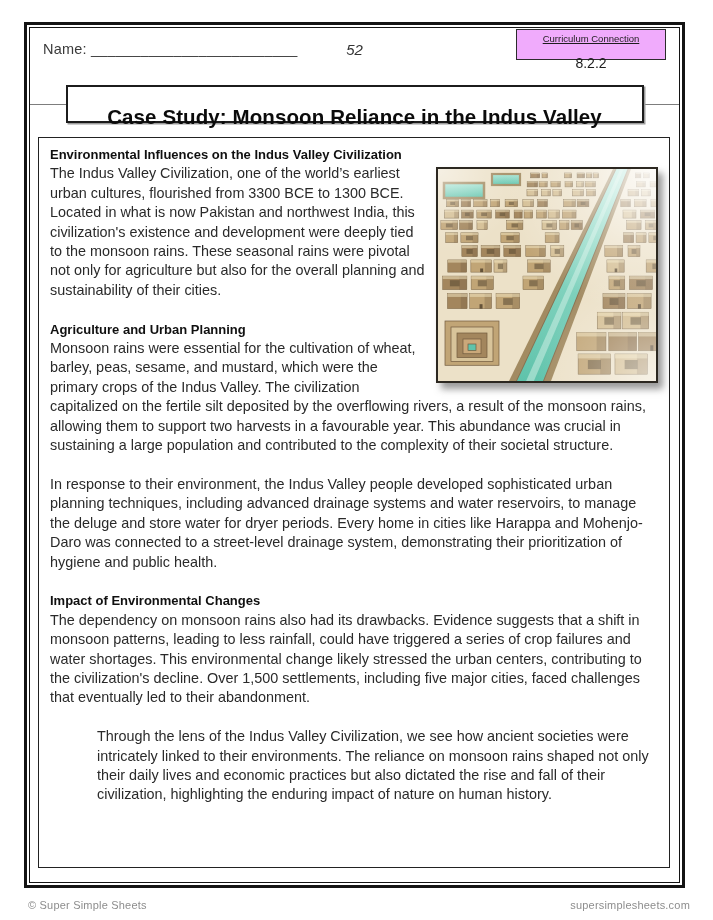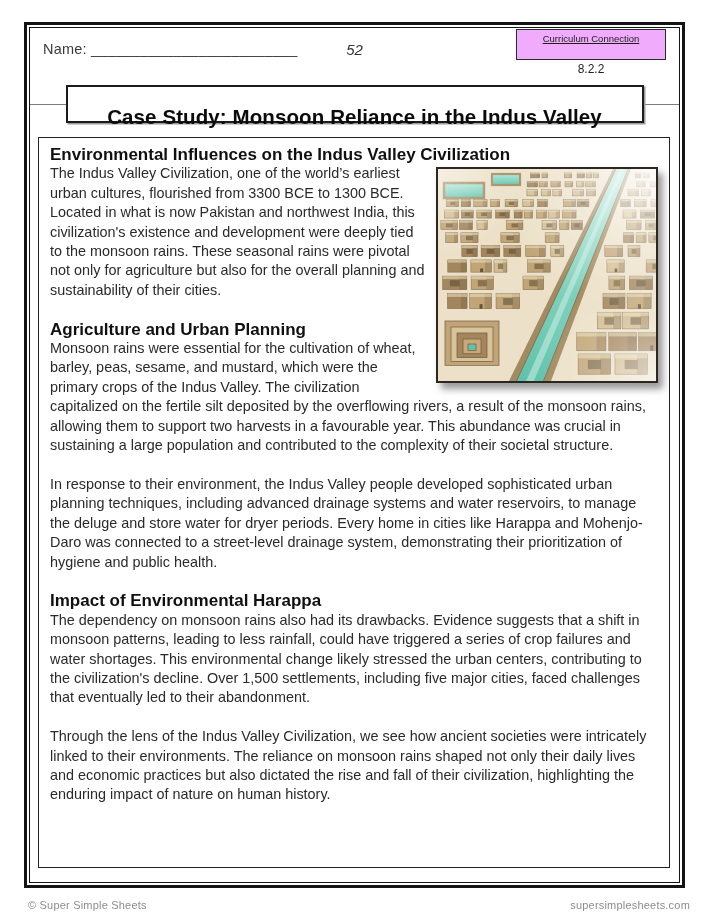--- a/index.html
+++ b/index.html
@@ -19,39 +19,39 @@
   
   .header-row { position:relative; height:48px; }
   .name { position:absolute; left:13px; top:13px; font-size:14.5px; color:#3a3a3a; letter-spacing:.2px; }
   .name-blank { color:#3a3a3a;text-align:right; }
   .page-num { position:absolute; left:0; right:0; top:13px; text-align:center; font-size:15px; color:#333;font-style:italic; }
   .curr-box {
     position:absolute; top:1px; right:13px; width:150px; height:31px;
     background:#f0abfc; border:1.4px solid #2c2c2c; text-align:center; padding-top:3px;
   }
   .curr-title { font-size:9.5px; color:#1d1d1d; text-decoration:underline; }
-  .curr-code  { font-size:12px; color:#1d1d1d; margin-top:18px; }
+  .curr-code  { font-size:14px; color:#1d1d1d; margin-top:11px; }
   
   .title-band { position:relative; height:40px; margin-top:9px; }
   .title-line { position:absolute; left:0; right:0; top:19px; border-top:1.5px solid #7d7d7d; }
   .title-box {
     position:absolute; left:50%; transform:translateX(-50%); top:0;
     width:578px; height:38px; background:#fff; border:2px solid #1c1c1c;
     box-shadow:1.5px 1.5px 0 #9c9c9c;
     display:flex; align-items:center; justify-content:center;
   }
   .title-text { font-size:20.5px; font-weight:bold; color:#0b0b0b; letter-spacing:.1px; white-space:nowrap;margin-top:25px; }
   
   .content-box {
     position:absolute; left:8px; right:9px; top:109px; bottom:14px;
     border:1.5px solid #222; padding:7px 11px 8px; overflow:hidden; background:#fff;
   }
-  .content-box h3 { margin:0; font-size:17px; line-height:19.4px; font-weight:bold; color:#101010; }
+  .content-box h3 { margin:0; font-size:13px; line-height:19.4px; font-weight:bold; color:#101010; }
   .content-box p  { margin:0 0 19.4px; font-size:14.4px; line-height:19.4px; color:#2a2a2a; }
-  .content-box p.last { margin-bottom:0; }
+  .content-box p.last { margin-bottom:0;margin-left:47px; }
   figure.city {
     float:right; width:222px; height:216px; margin:3px 0 6px 11px; padding:0;
     border:2px solid #2c2821; background:#ece1c8;
     box-shadow:5px 6px 7px rgba(70,70,70,.55);
   }
   figure.city svg { display:block; }
   
   .footer {
     position:absolute; left:28px; right:23px; top:899px;
     display:flex; justify-content:space-between;
@@ -440,21 +440,21 @@
               <rect x="0" y="0" width="218" height="212" fill="url(#f2)"></rect>
               <rect x="0" y="0" width="218" height="212" fill="url(#f3)"></rect>
             </svg>
         </figure>
         <p>The Indus Valley Civilization, one of the world’s earliest urban cultures, flourished from 3300 BCE to 1300 BCE. Located in what is now Pakistan and northwest India, this civilization's existence and development were deeply tied to the monsoon rains. These seasonal rains were pivotal not only for agriculture but also for the overall planning and sustainability of their cities.</p>
 
         <h3>Agriculture and Urban Planning</h3>
         <p>Monsoon rains were essential for the cultivation of wheat, barley, peas, sesame, and mustard, which were the primary crops of the Indus Valley. The civilization capitalized on the fertile silt deposited by the overflowing rivers, a result of the monsoon rains, allowing them to support two harvests in a favourable year. This abundance was crucial in sustaining a large population and contributed to the complexity of their societal structure.</p>
         <p>In response to their environment, the Indus Valley people developed sophisticated urban planning techniques, including advanced drainage systems and water reservoirs, to manage the deluge and store water for dryer periods. Every home in cities like Harappa and Mohenjo-Daro was connected to a street-level drainage system, demonstrating their prioritization of hygiene and public health.</p>
 
-        <h3>Impact of Environmental Harappa</h3>
+        <h3>Impact of Environmental Changes</h3>
         <p>The dependency on monsoon rains also had its drawbacks. Evidence suggests that a shift in monsoon patterns, leading to less rainfall, could have triggered a series of crop failures and water shortages. This environmental change likely stressed the urban centers, contributing to the civilization's decline. Over 1,500 settlements, including five major cities, faced challenges that eventually led to their abandonment.</p>
         <p class="last">Through the lens of the Indus Valley Civilization, we see how ancient societies were intricately linked to their environments. The reliance on monsoon rains shaped not only their daily lives and economic practices but also dictated the rise and fall of their civilization, highlighting the enduring impact of nature on human history.</p>
       </div>
 
     </div>
   </div>
 
   <div class="footer">
     <span>© Super Simple Sheets</span>
     <span>supersimplesheets.com</span>

